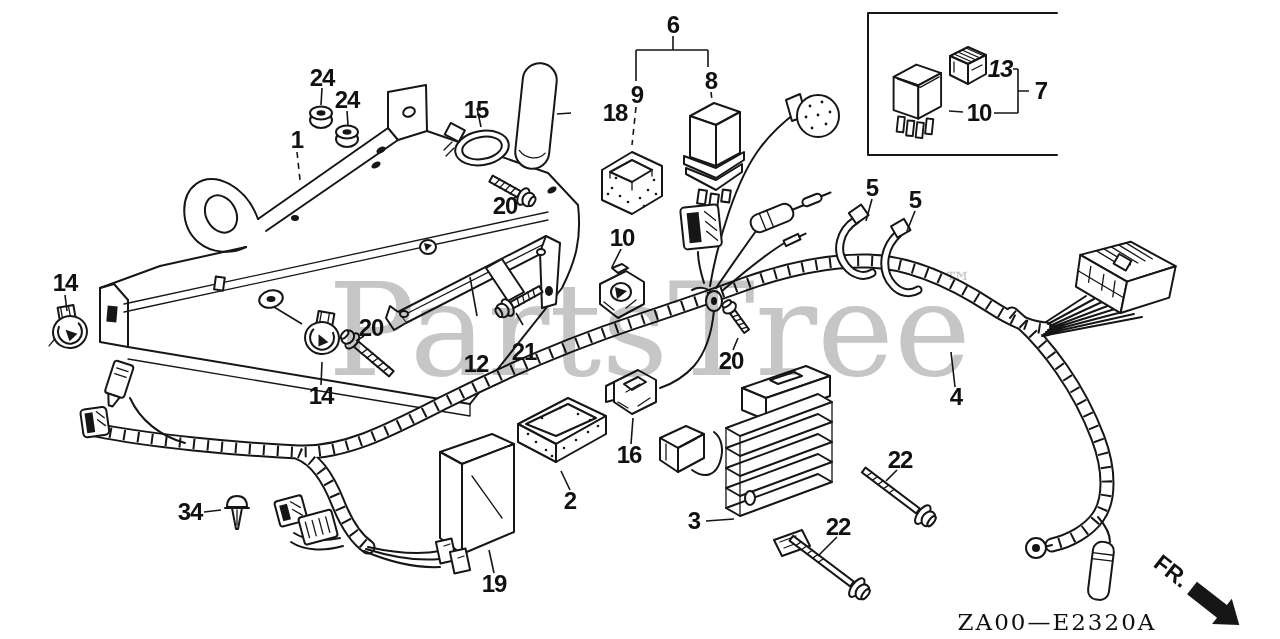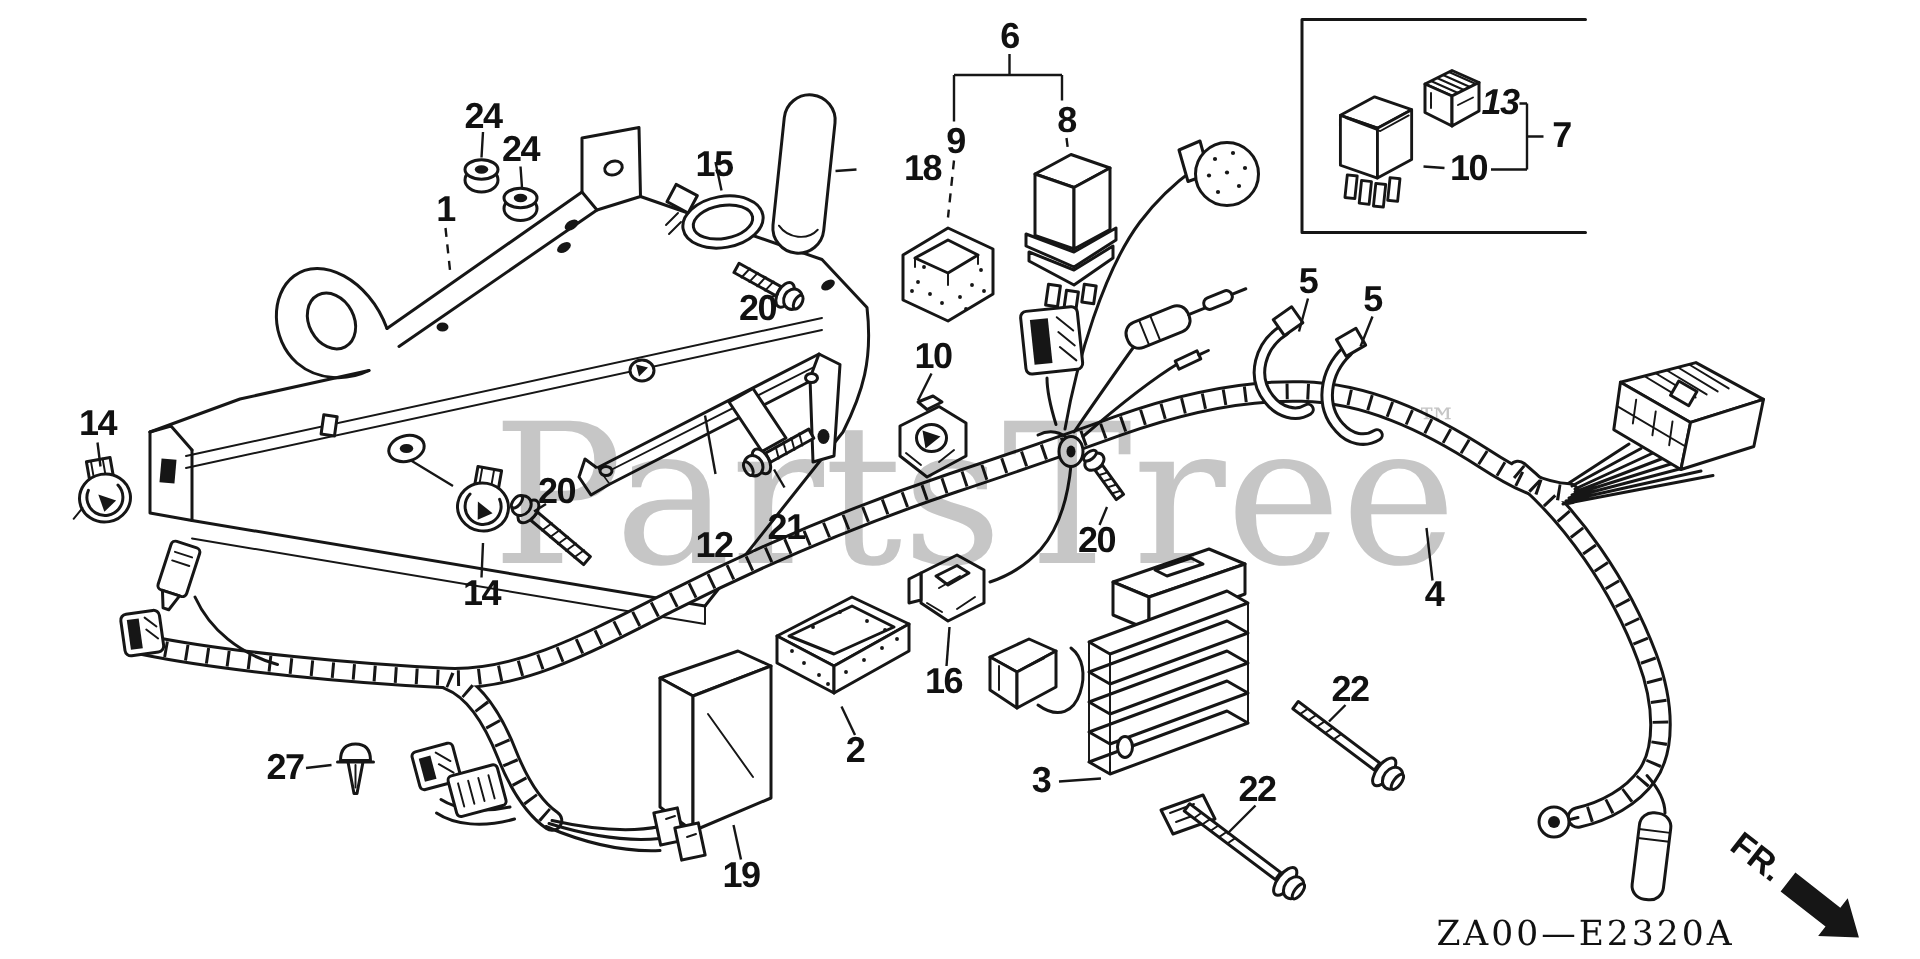--- a/index.html
+++ b/index.html
@@ -443,17 +443,17 @@
       <span class="callout" style="left: 476px; top: 110px;">15</span>
       <span class="callout" style="left: 629px; top: 455px; text-align: right;">16</span>
       <span class="callout" style="left: 622px; top: 238px;">10</span>
       <span class="callout" style="left: 583px; top: 113px; margin-left: 32px;">18</span>
       <span class="callout" style="left: 731px; top: 361px;">20</span>
       <span class="callout" style="left: 505px; top: 206px;">20</span>
       <span class="callout" style="left: 371px; top: 328px;">20</span>
       <span class="callout" style="left: 524px; top: 352px;">21</span>
       <span class="callout" style="left: 900px; top: 460px;">22</span>
       <span class="callout" style="left: 838px; top: 527px;">22</span>
-      <span class="callout" style="left: 190px; top: 512px;">27</span>
+      <span class="callout" style="left: 190px; top: 512px;">34</span>
       <span class="callout" style="left: 322px; top: 78px;">24</span>
       <span class="callout" style="left: 347px; top: 100px;">24</span>
     </div>
 </div>
 
 </body></html>

